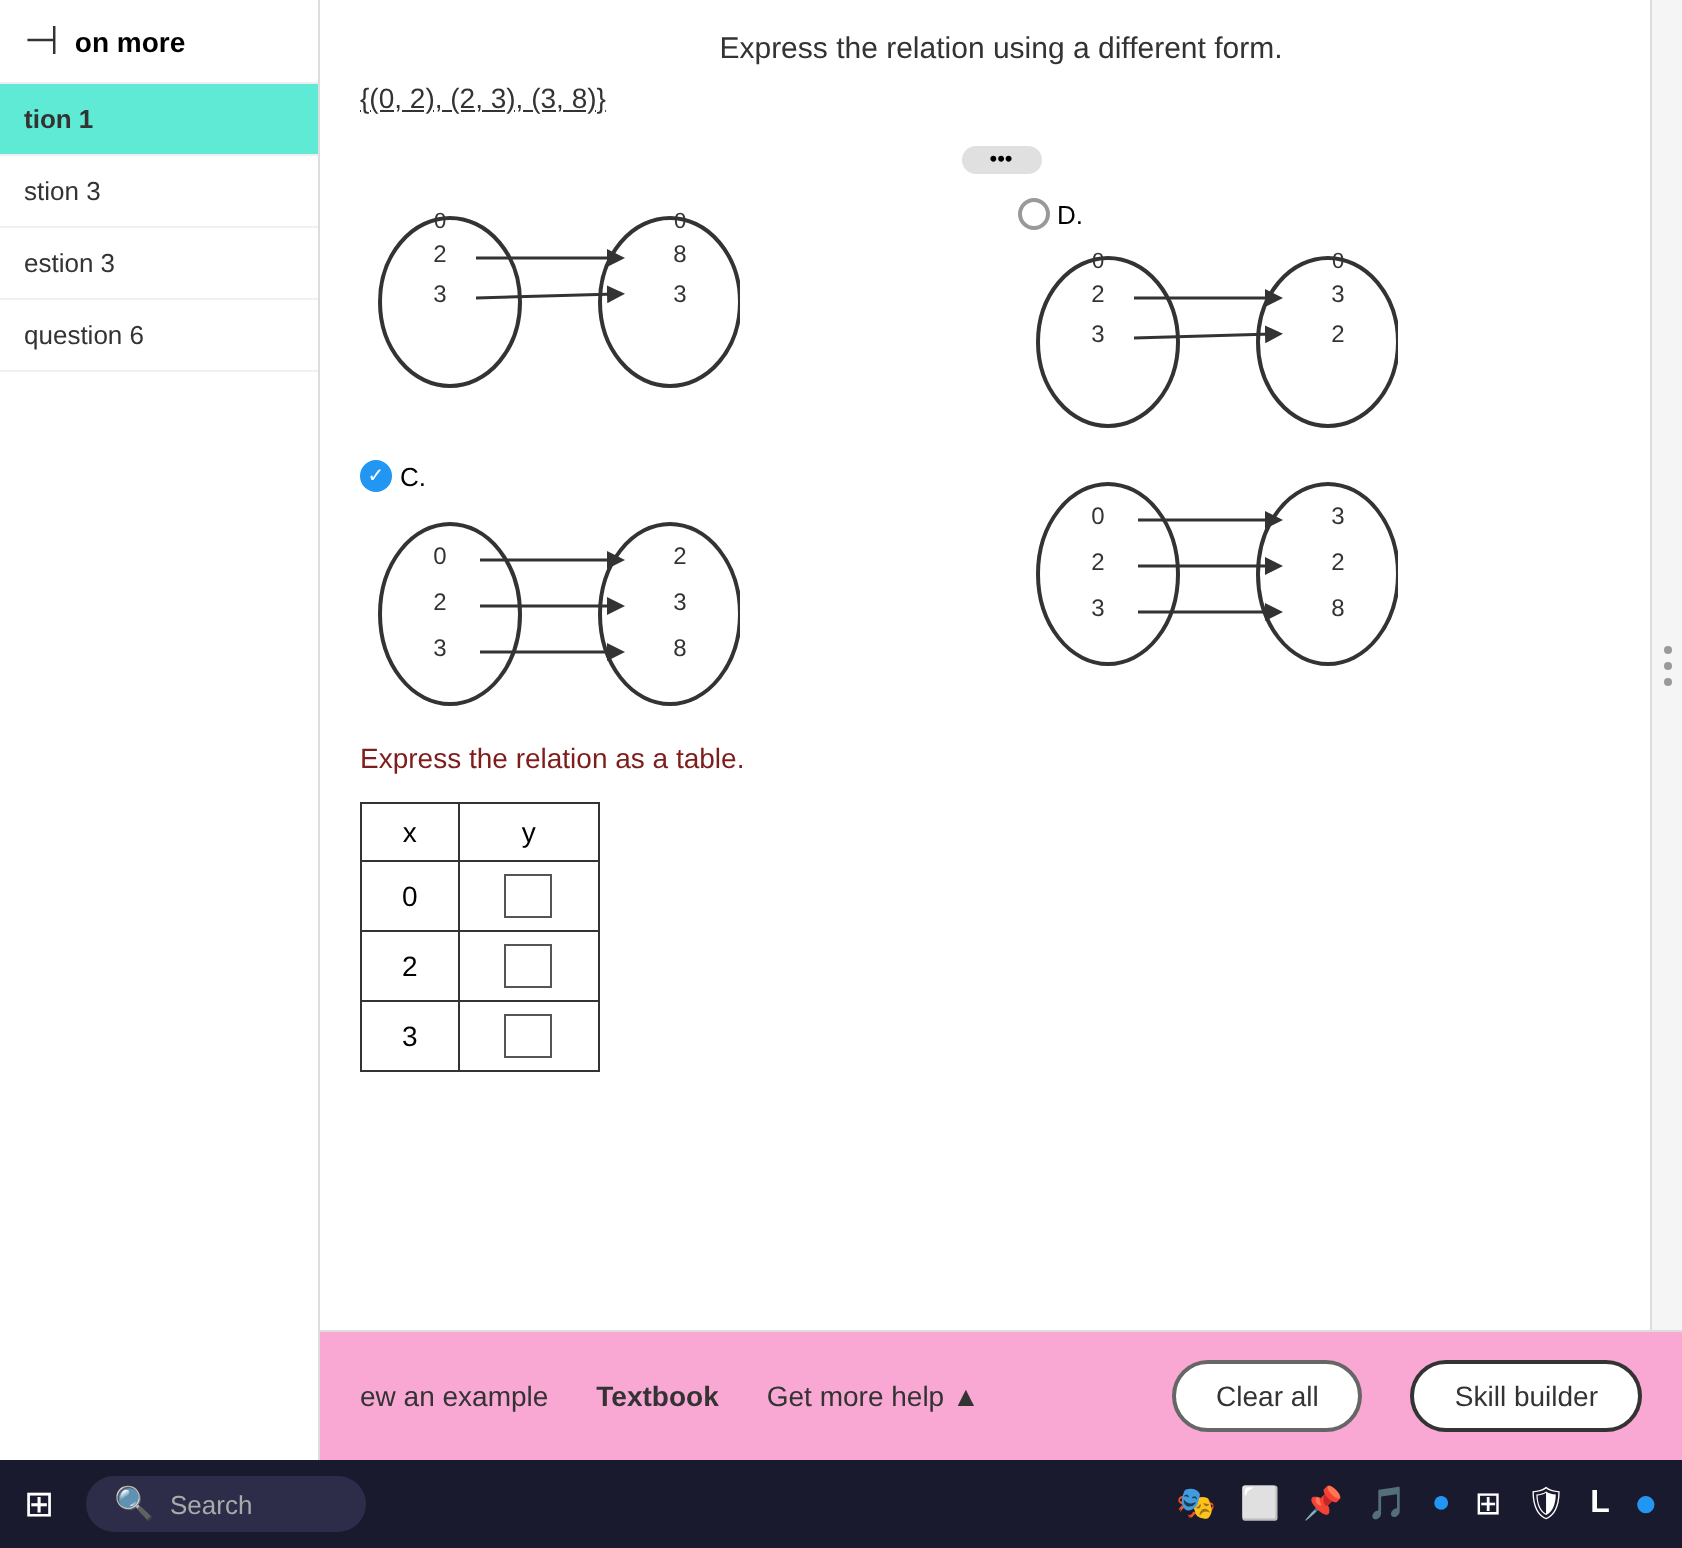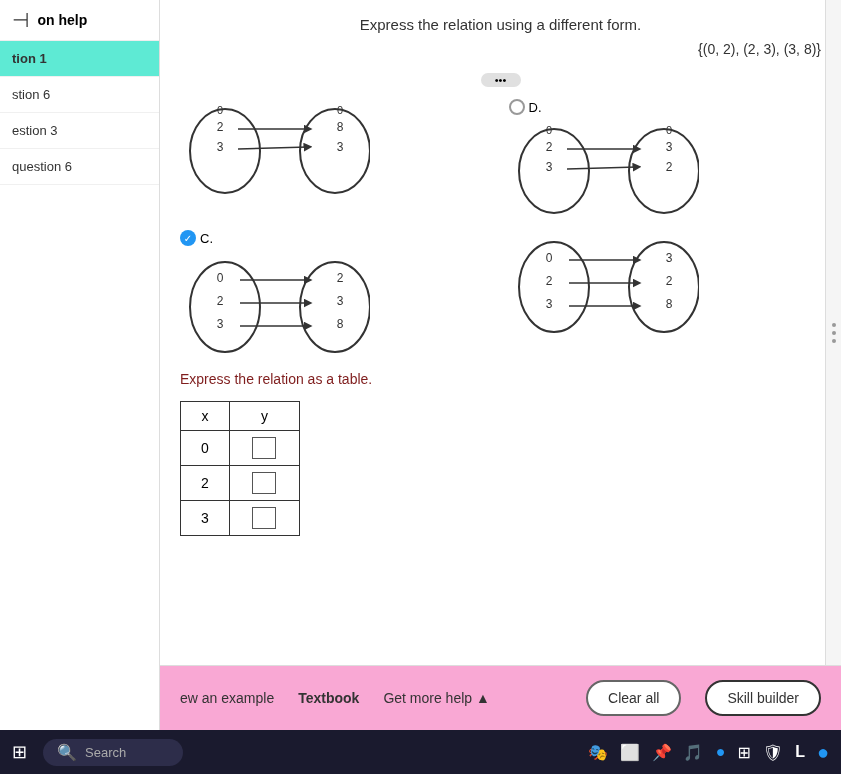--- a/index.html
+++ b/index.html
@@ -82,21 +82,22 @@
       font-size: 15px;
       color: #333;
       margin-bottom: 8px;
       text-align: center;
     }
 
     .question-subtitle {
       font-size: 14px;
       color: #333;
       margin-bottom: 16px;
-      text-align: right;
+      text-align: left;
+      text-decoration: underline;
     }
 
     .more-btn {
       display: inline-block;
       background: #e0e0e0;
       border-radius: 10px;
       padding: 1px 8px;
       font-size: 11px;
       cursor: pointer;
       margin-bottom: 12px;
@@ -296,25 +297,25 @@
     }
   </style>
 </head>
 <body>
 
 <div class="main-container">
 
   <div class="sidebar">
     <div class="content-header">
       <span class="back-btn">⊣</span>
-      <span style="font-size:14px;font-weight:bold;">on help</span>
+      <span style="font-size:14px;font-weight:bold;">on more</span>
     </div>
     <div class="sidebar-items">
       <div class="sidebar-item active">tion 1</div>
-      <div class="sidebar-item">stion 6</div>
+      <div class="sidebar-item">stion 3</div>
       <div class="sidebar-item">estion 3</div>
       <div class="sidebar-item">question 6</div>
     </div>
   </div>
 
   <div class="content-area">
     <div class="content-scroll">
       <p class="question-title">Express the relation using a different form.</p>
       <p class="question-subtitle">{(0, 2), (2, 3), (3, 8)}</p>
 

